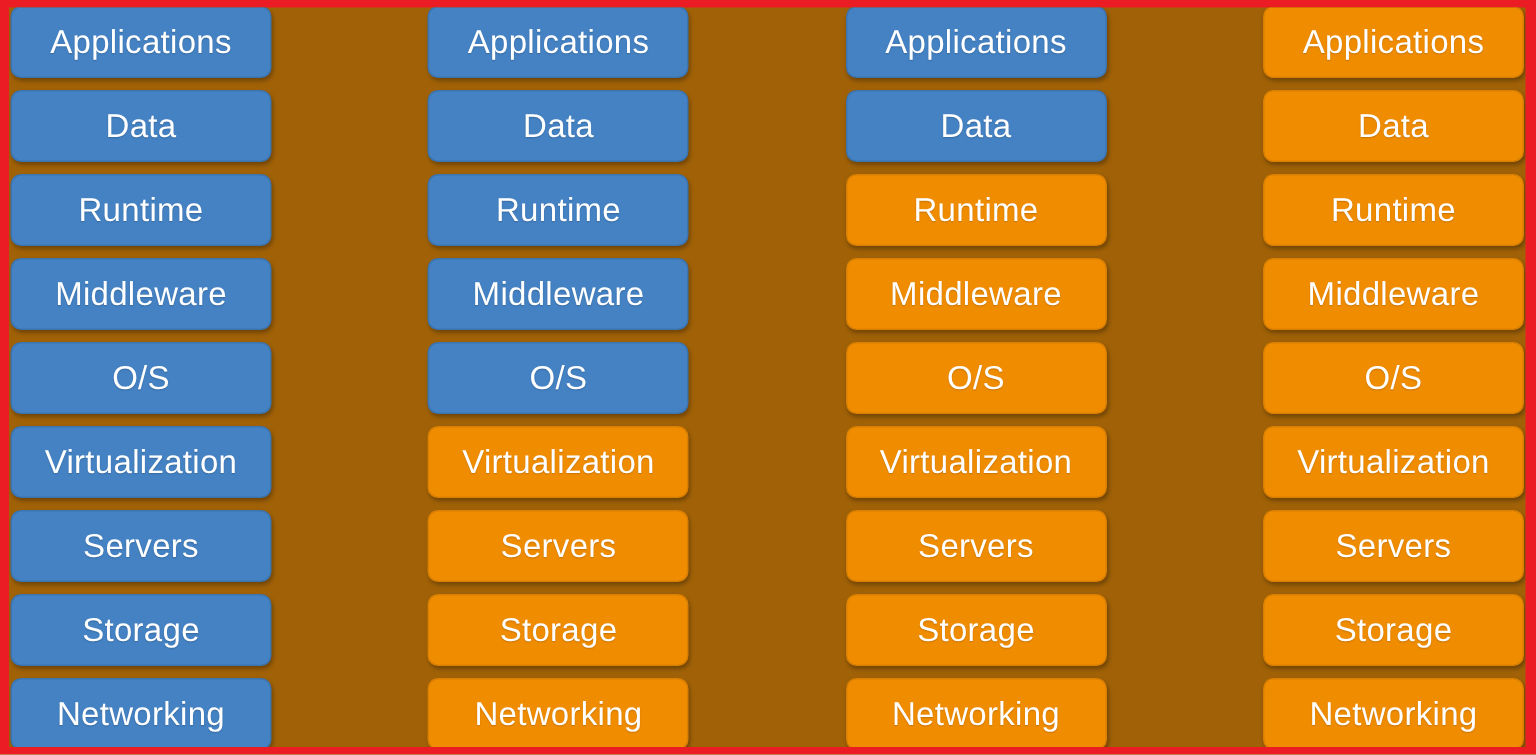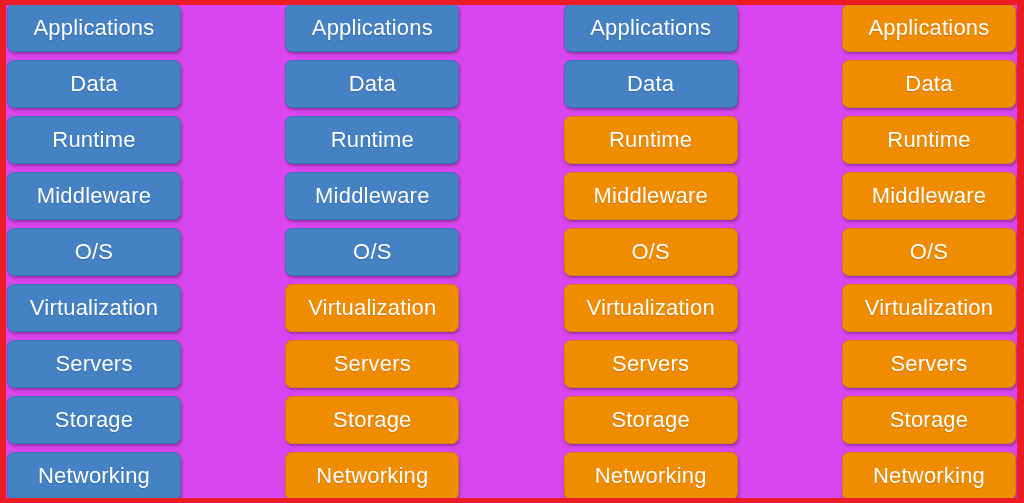--- a/index.html
+++ b/index.html
@@ -12,21 +12,21 @@
     background: #ffffff;
     font-family: "Liberation Sans", sans-serif;
     overflow: hidden;
   }
 
   #diagram {
     position: relative;
     width: 1024px;
     height: 503px;
     box-sizing: border-box;
-    background: #d946ef;
+    background: #a16207;
     border-top: 5px solid #ec1c24;
     border-bottom: 5px solid #ec1c24;
     border-left: 6px solid #ec1c24;
     border-right: 7px solid #ec1c24;
     overflow: hidden;
   }
 
   .columns {
     position: absolute;
     left: 0;

